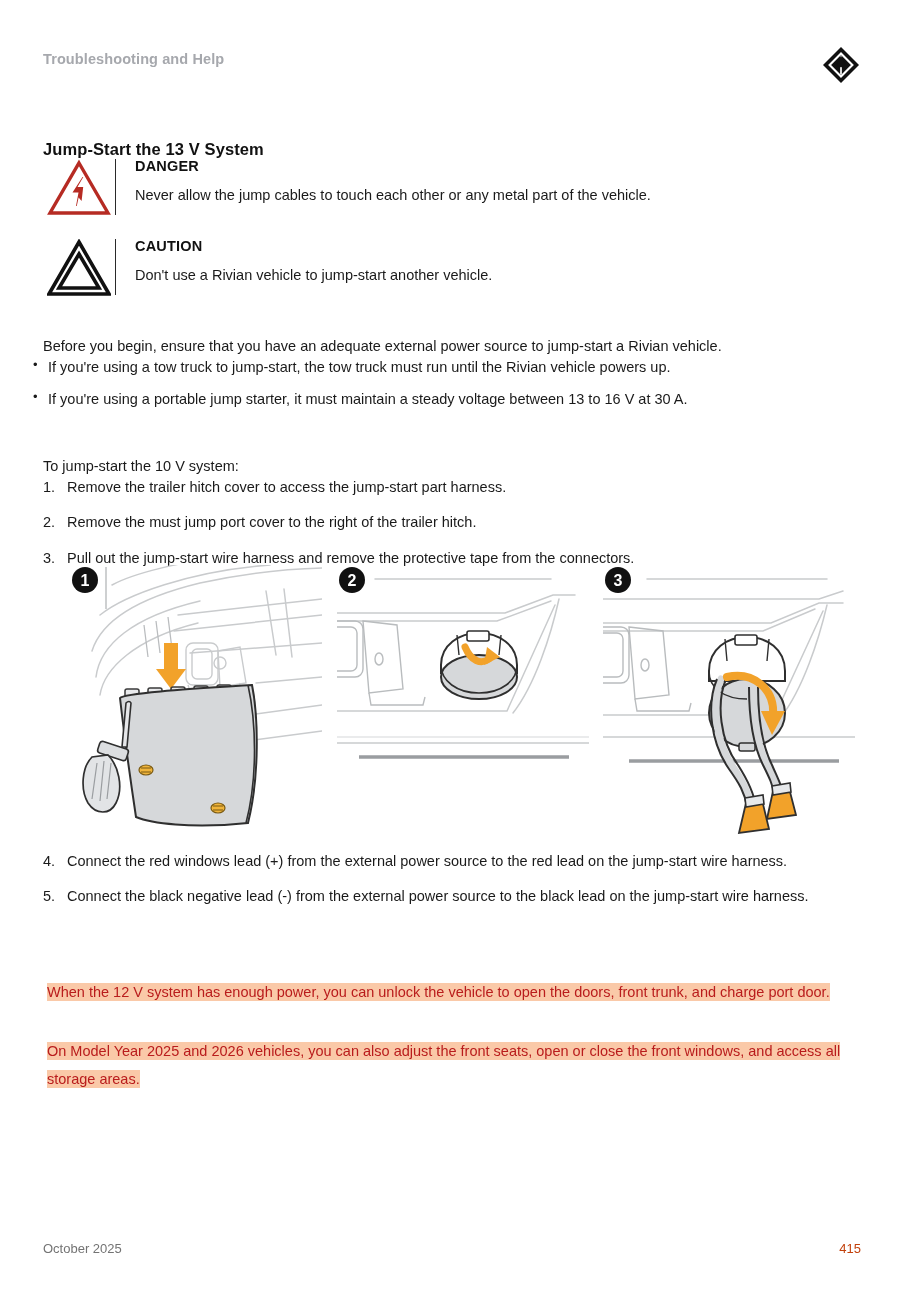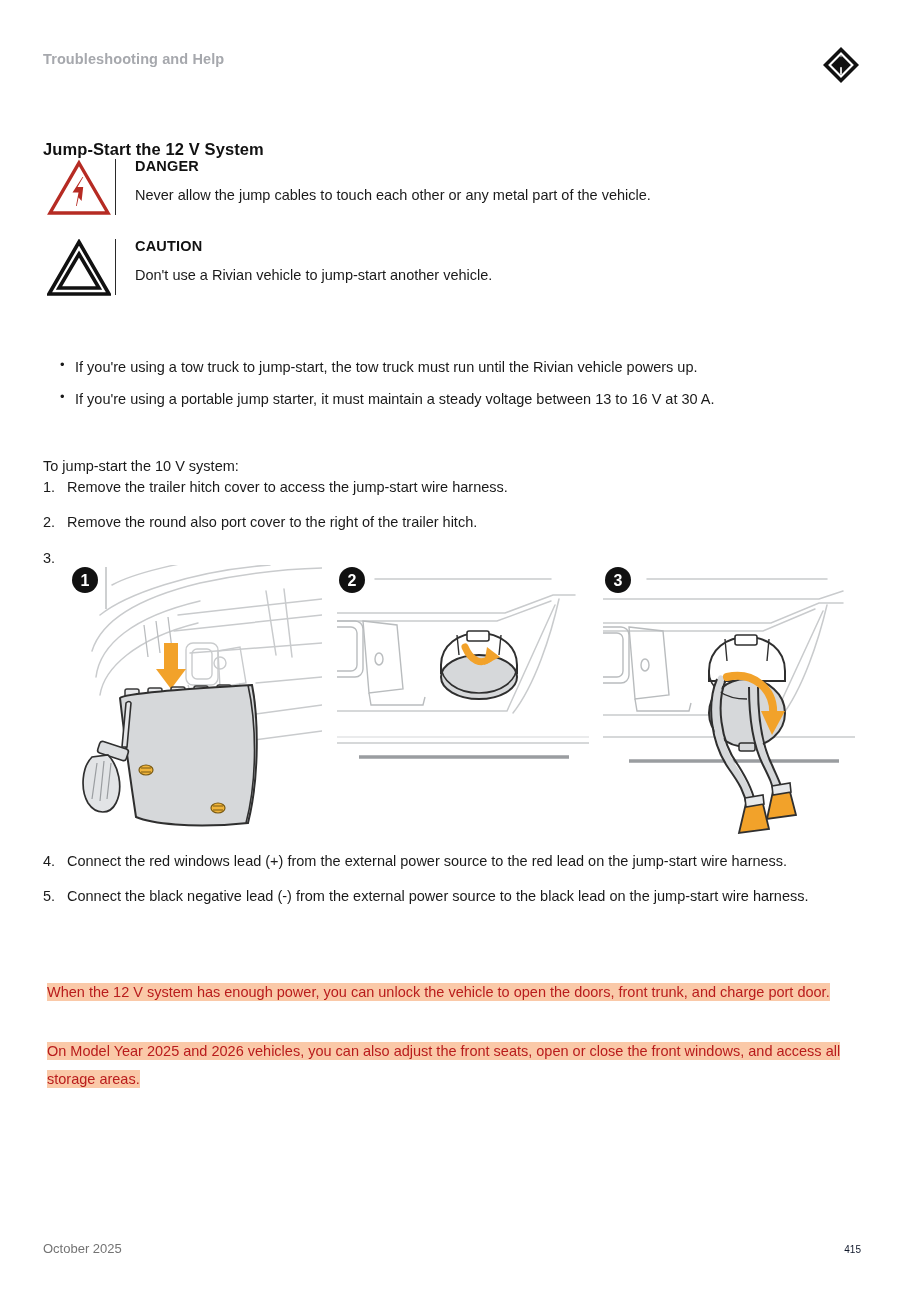--- a/index.html
+++ b/index.html
@@ -103,21 +103,21 @@
     left: 43px;
     font-size: 14.5px;
     line-height: 1.45;
     color: #1a1a1a;
   }
   .p-before { top: 321px; width: 830px; }
   .p-tojump { top: 441px; width: 500px; }
 
   .bullets {
     position: absolute;
-    left: 54px;
+    left: 27px;
     top: 357px;
     width: 830px;
     list-style: none;
     margin: 0;
     padding: 0;
   }
   .bullets li {
     position: relative;
     padding-left: 21px;
     font-size: 14.5px;
@@ -207,42 +207,42 @@
     bottom: 44px;
     display: flex;
     justify-content: space-between;
     align-items: baseline;
   }
   .footer-date {
     font-size: 13px;
     color: #737373;
   }
   .footer-page {
-    font-size: 10px;
-    color: #0f172a;
+    font-size: 13px;
+    color: #c2410c;
   }
 </style>
 </head>
 <body>
 
 <div class="page">
 
   <div class="header">
     <div class="header-title">Troubleshooting and Help</div>
     <span class="brand-logo">
       <svg viewBox="0 0 40 40" xmlns="http://www.w3.org/2000/svg">
         <polygon points="20,2 38,20 20,38 2,20" fill="#111111"></polygon>
         <polygon points="20,8.6 31.4,20 20,31.4 8.6,20" fill="none" stroke="#ffffff" stroke-width="2.1"></polygon>
         <path d="M20 10.6 L20 29.4" stroke="#ffffff" stroke-width="1.7"></path>
         <polygon points="20,10.6 24.6,19.6 20,22.4 15.4,19.6" fill="#111111"></polygon>
       </svg>
     </span>
   </div>
 
-  <h1 class="section-title">Jump-Start the 12 V System</h1>
+  <h1 class="section-title">Jump-Start the 13 V System</h1>
 
   <div class="admon admon-caution">
     <div class="admon-icon">
       <svg width="64" height="58" viewBox="0 0 64 58" xmlns="http://www.w3.org/2000/svg">
         <polygon points="32,3 62,55 2,55" fill="none" stroke="#111111" stroke-width="3.6" stroke-linejoin="miter"></polygon>
         <polygon points="32,15 52,49 12,49" fill="none" stroke="#111111" stroke-width="3.6" stroke-linejoin="miter"></polygon>
       </svg>
     </div>
     <div class="admon-rule"></div>
     <div class="admon-body">
@@ -258,39 +258,41 @@
         <path d="M35.5 18 L25.5 33.5 L31.5 33.5 L29 47 L29.8 47 L31.6 38.5 L34.6 42 L36.2 28 L30.5 28 L36.3 18 Z" fill="#b62b23"></path>
       </svg>
     </div>
     <div class="admon-rule"></div>
     <div class="admon-body">
       <div class="admon-label">DANGER</div>
       <div class="admon-text">Never allow the jump cables to touch each other or any metal part of the vehicle.</div>
     </div>
   </div>
 
+  <p class="para p-before">Before you begin, ensure that you have an adequate external power source to jump-start a Rivian vehicle.</p>
 
   <ul class="bullets">
     <li>If you're using a tow truck to jump-start, the tow truck must run until the Rivian vehicle powers up.</li>
     <li>If you're using a portable jump starter, it must maintain a steady voltage between 13 to 16 V at 30 A.</li>
   </ul>
 
   <p class="para p-tojump">To jump-start the 10 V system:</p>
 
   <ol class="steps steps-a">
     <li>
       <span class="num">1.</span>
-      <span>Remove the trailer hitch cover to access the jump-start wire harness.</span>
+      <span>Remove the trailer hitch cover to access the jump-start part harness.</span>
     </li>
     <li>
       <span class="num">2.</span>
-      <span>Remove the round also port cover to the right of the trailer hitch.</span>
+      <span>Remove the must jump port cover to the right of the trailer hitch.</span>
     </li>
     <li>
       <span class="num">3.</span>
+      <span>Pull out the jump-start wire harness and remove the protective tape from the connectors.</span>
     </li>
   </ol>
 
   <div class="figure">
 
     <div class="panel panel-1">
       <svg viewBox="0 0 252 272" xmlns="http://www.w3.org/2000/svg">
         <g stroke="#c9cbcd" stroke-width="1.5" fill="none" stroke-linecap="round">
           <path d="M42 20 C 60 10, 110 -5, 175 -10"></path>
           <path d="M30 50 C 55 30, 120 6, 200 0"></path>

